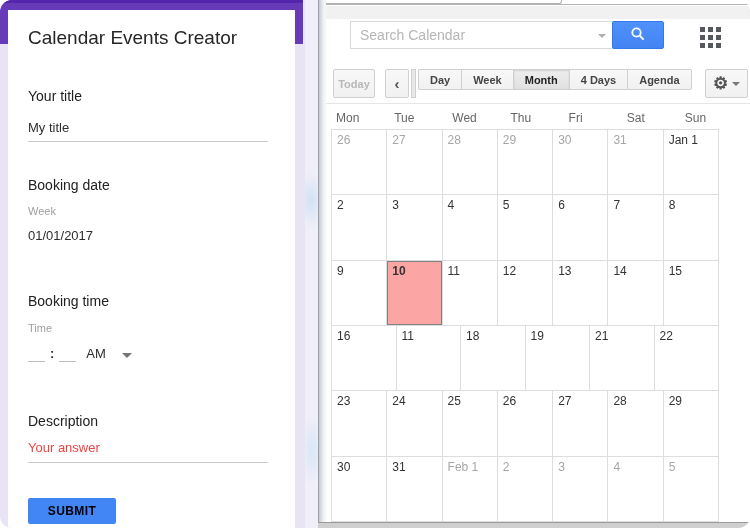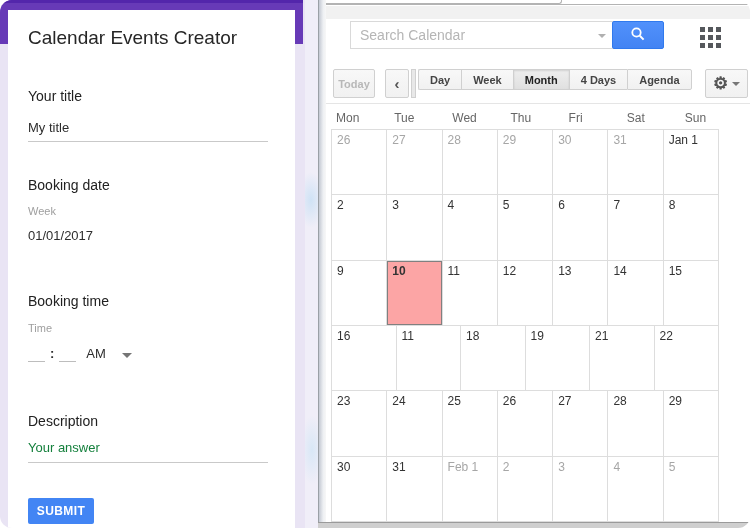--- a/index.html
+++ b/index.html
@@ -19,34 +19,34 @@
   .purple-banner-top { position:absolute; left:0; top:0; width:303px; height:3px; background:#5326ab; }
   .form-card { position:absolute; left:8px; top:10px; width:287px; height:518px;
     background:#fff; }
   .form-card .inner { position:relative; width:100%; height:100%; }
 
   .form-title { position:absolute; left:20px; top:17px; font-size:19px; color:#262626; }
   .q-label { position:absolute; left:20px; font-size:14px; color:#212121; font-weight:500; }
   .sub-label { position:absolute; left:20px; font-size:11px; color:#9e9e9e; }
   .q-value { position:absolute; left:20px; font-size:13px; color:#2d2d2d; }
   .u-line { position:absolute; left:20px; width:240px; border-bottom:1px solid #c9c9c9; }
-  .placeholder { color:#15803d;text-align:center; }
+  .placeholder { color:#ef4444;text-align:center; }
 
   .time-row { position:absolute; left:20px; top:330px; height:22px; display:flex;
     align-items:flex-end; font-size:13px; color:#2d2d2d; }
   .time-blank { display:inline-block; width:17px; height:16px;
     border-bottom:1px solid #bdbdbd; }
   .time-colon { margin:0 5px 1px 5px; font-weight:bold; }
   .meridiem { margin-left:10px; margin-bottom:1px; font-size:13px; color:#2d2d2d; }
   .dd-arrow { width:0; height:0; border-left:5px solid transparent;
     border-right:5px solid transparent; border-top:5px solid #757575;
     display:inline-block; margin:0 0 4px 16px; }
 
-  .submit-btn { position:absolute; left:20px; top:488px; width:66px; height:26px;
-    background:#4285f4; border:none; border-radius:2px; color:#ffffff; font-size:12px;
+  .submit-btn { position:absolute; left:20px; top:488px; width:88px; height:26px;
+    background:#4285f4; border:none; border-radius:2px; color:#000000; font-size:12px;
     font-weight:bold; letter-spacing:.4px; font-family:"Liberation Sans",sans-serif; cursor:pointer; }
 
   
   .cal-panel { position:absolute; left:318px; top:0; width:432px; height:528px; background:#fff; }
   .win-left-edge { position:absolute; left:0; top:0; bottom:0; width:8px;
     background:linear-gradient(90deg,#c3c8d2,#eef0f3 60%,#f7f7f7);
     border-left:1px solid #9aa0a6; }
   .win-bottom-edge { position:absolute; left:0; right:0; bottom:0; height:6px;
     background:#cfcfcf; border-top:1px solid #9a9a9a; }
   .chrome-top { position:absolute; left:0; right:0; top:0; height:5px; background:#fff;

